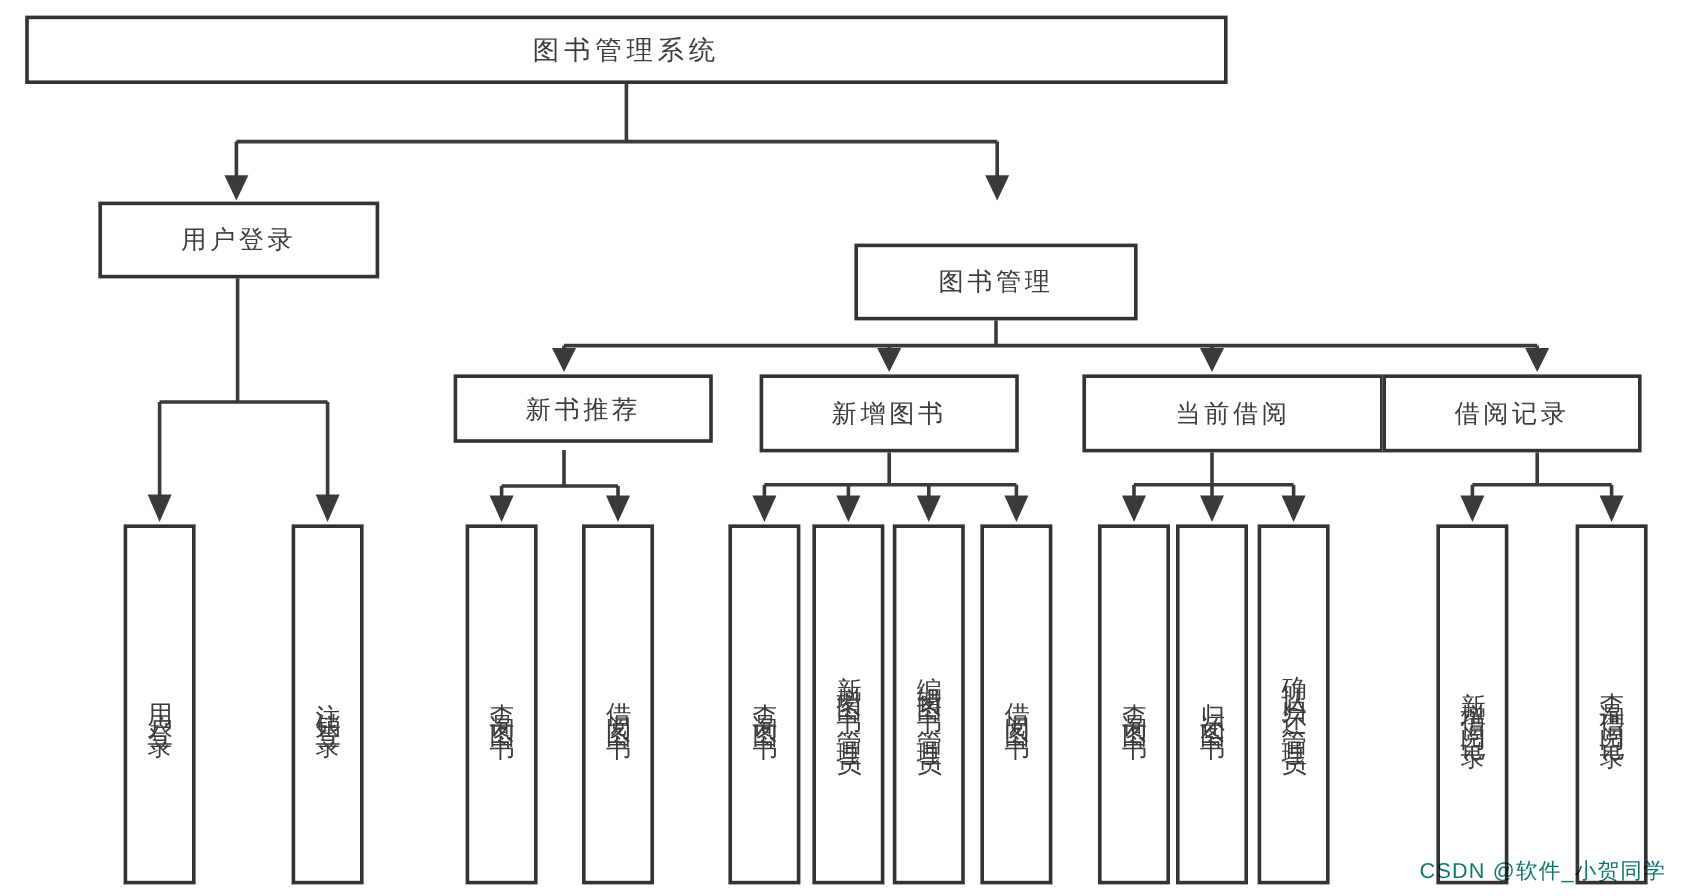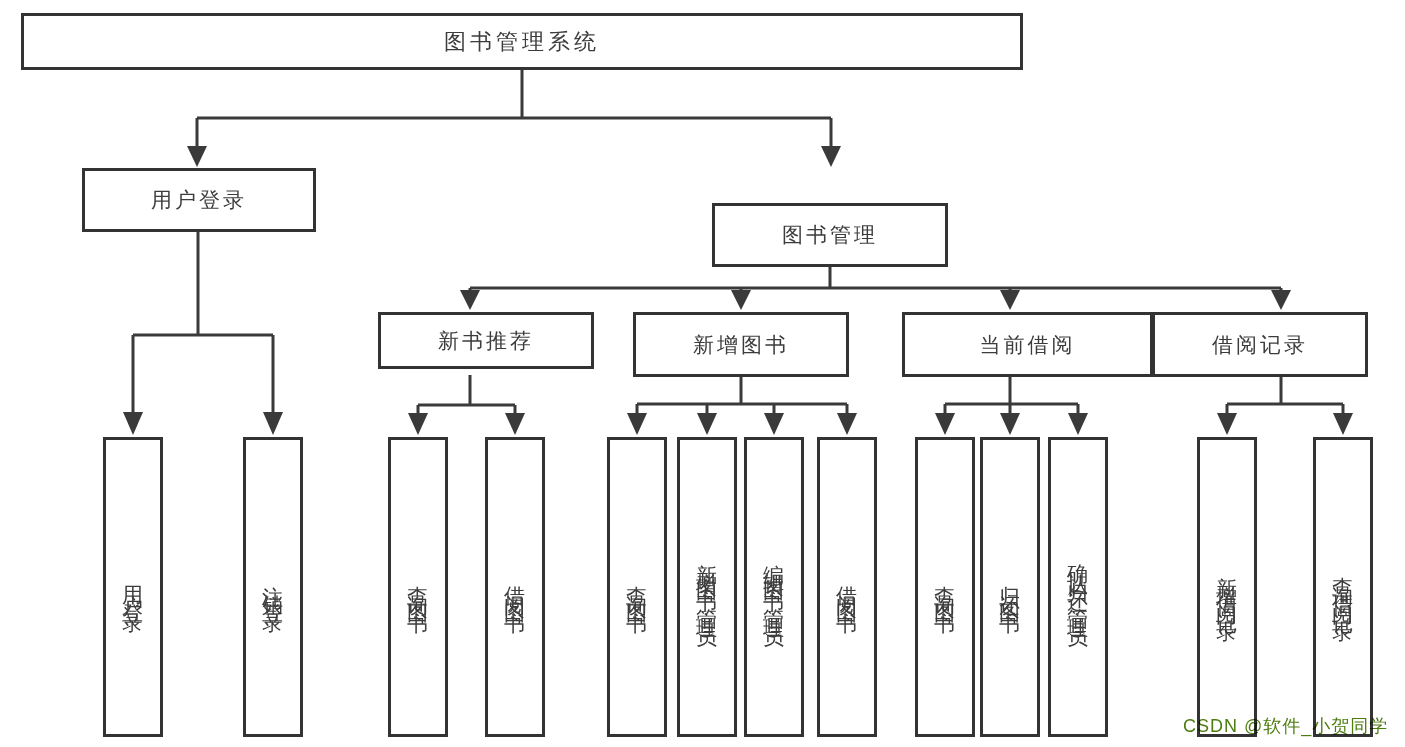--- a/index.html
+++ b/index.html
@@ -41,21 +41,21 @@
     stroke:#3a3a3a;stroke-width:3;fill:none;
   }
   #connectors polygon{
     fill:#3a3a3a;stroke:none;
   }
   #watermark{
     position:absolute;
     left:1183px;top:714px;
     font-size:18px;
     letter-spacing:1px;
-    color:#4d7c0f;
+    color:#0f766e;
     mix-blend-mode:multiply;
     z-index:5;
     white-space:nowrap;
   }
 </style>
 </head>
 <body>
 
 <div id="canvas">
 

